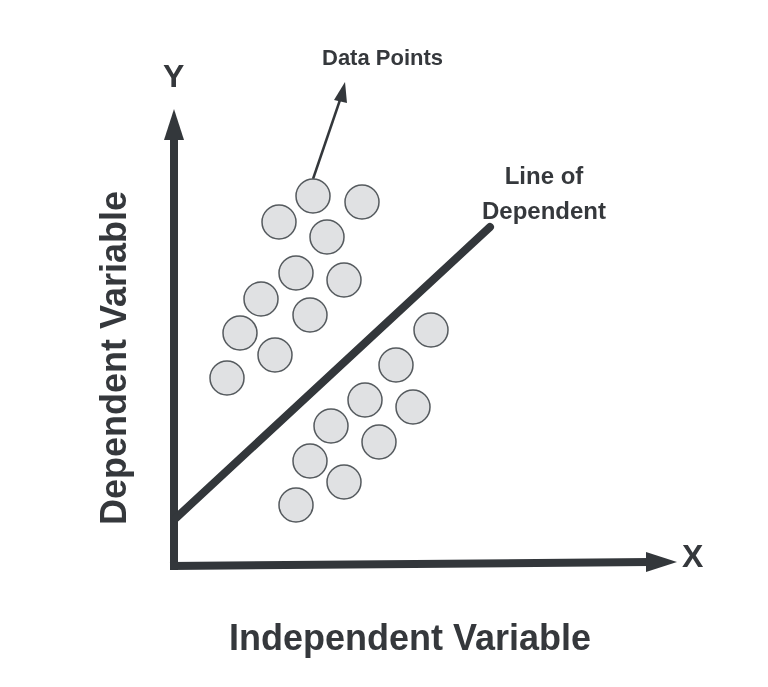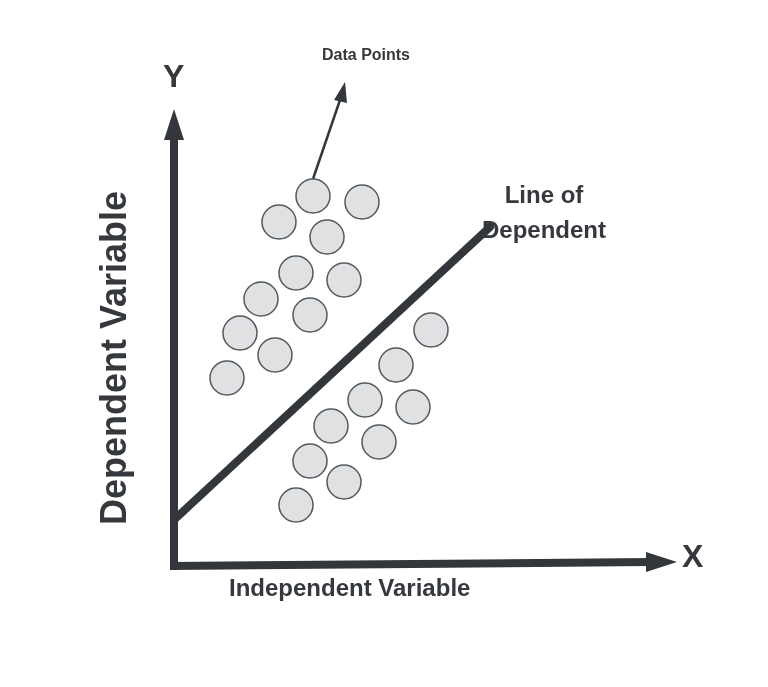--- a/index.html
+++ b/index.html
@@ -34,38 +34,37 @@
       font-size: 32px;
     }
     #label-x {
       left: 682px;
       top: 540px;
       font-size: 32px;
     }
     #label-data-points {
       left: 322px;
       top: 47px;
-      font-size: 16px;
+      font-size: 22px;
     }
     #label-line-of-regression {
       left: 462px;
       top: 158px;
       width: 164px;
       text-align: center;
       font-size: 24px;
       line-height: 35px;
-      margin-top: 19px;
     }
     #label-line-of-regression span {
       display: block;
     }
     #label-independent {
       left: 229px;
-      top: 576px;
-      font-size: 24px;
+      top: 620px;
+      font-size: 36px;
     }
     #label-dependent {
       left: 114px;
       top: 358px;
       font-size: 36px;
       transform: translate(-50%, -50%) rotate(-90deg);
       transform-origin: center center;
     }
   </style>
 </head>

